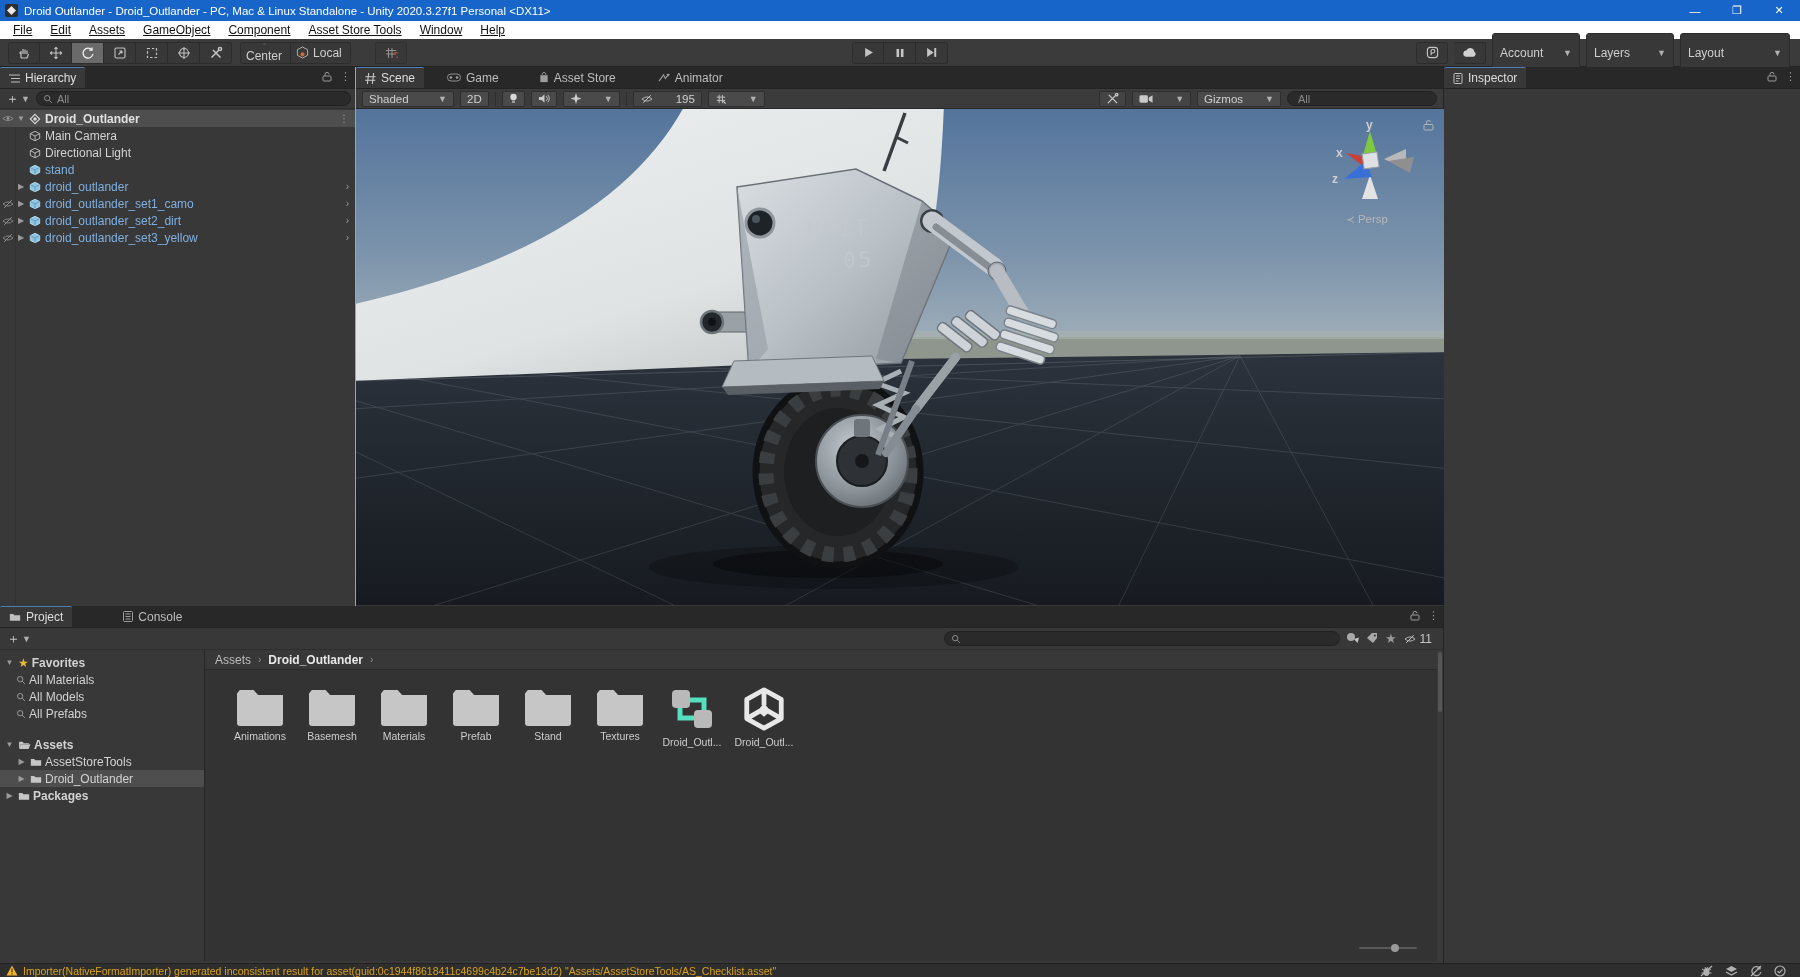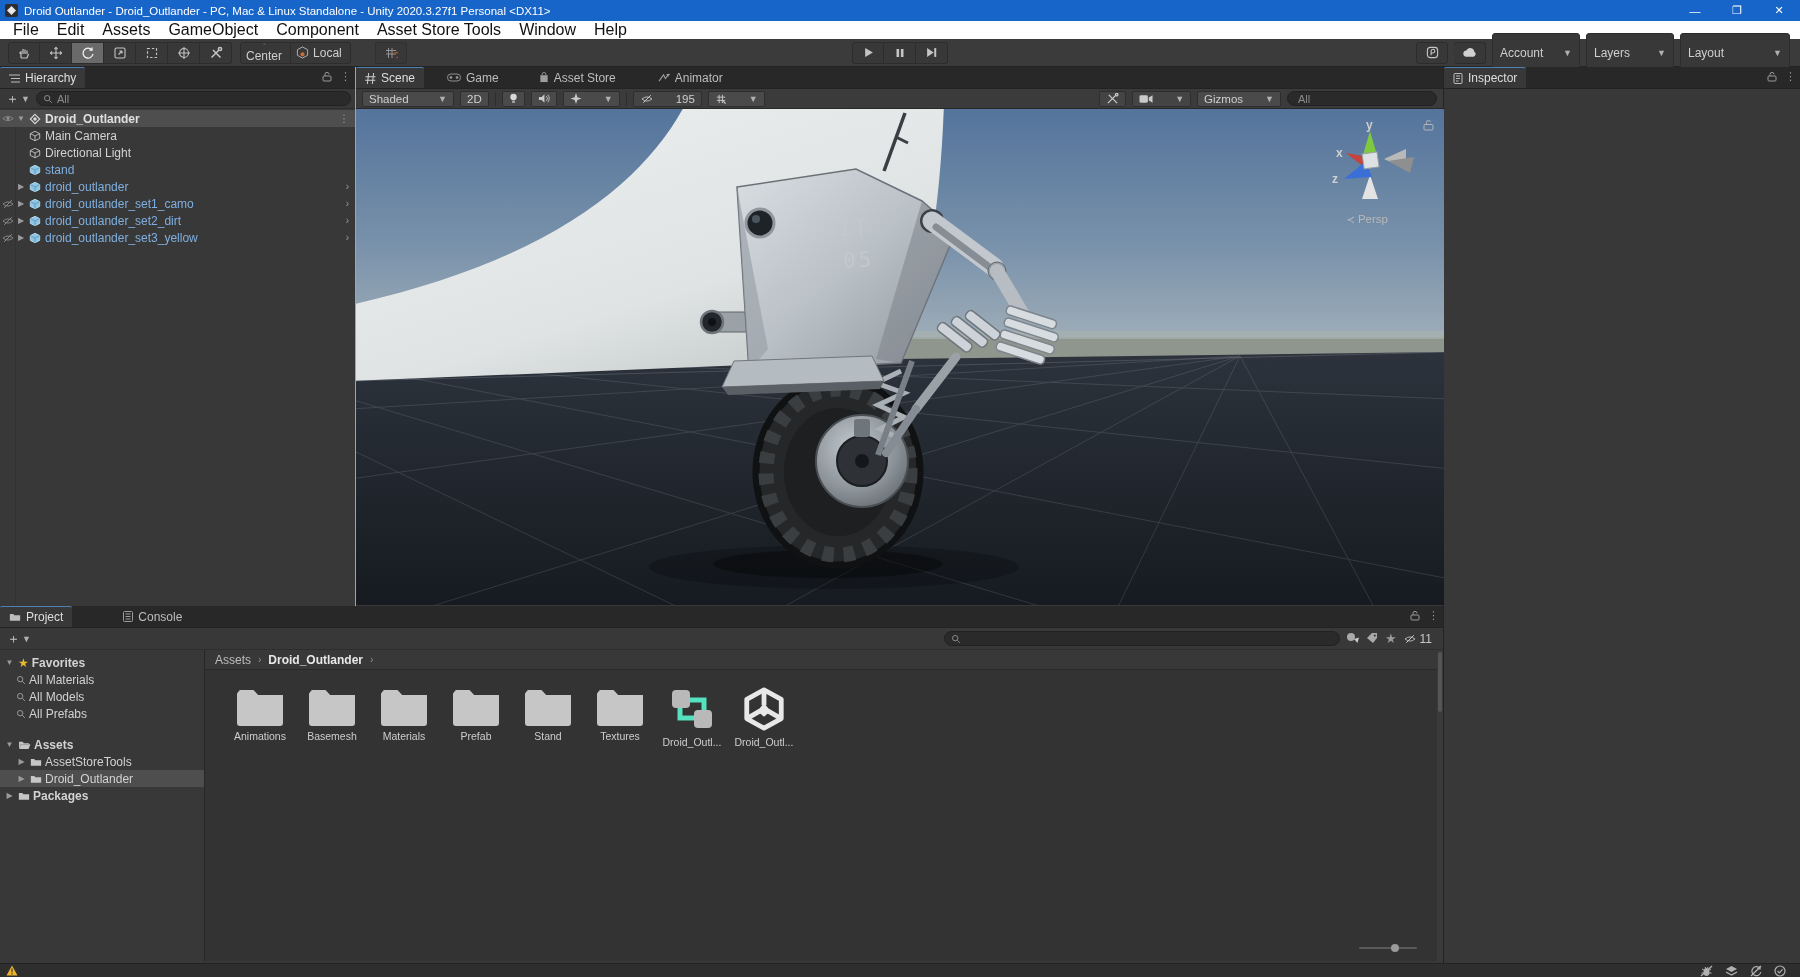--- a/index.html
+++ b/index.html
@@ -11,21 +11,21 @@
   #titlebar { position:absolute; left:0; top:0; width:1800px; height:21px;
     background:#1765c8; color:#fff; display:flex; align-items:center; font-size:11.5px; }
   #titlebar .appicon { width:13px; height:13px; margin:0 6px 0 5px; background:#2d2d2d;
     display:flex; align-items:center; justify-content:center; border-radius:2px; }
   #titlebar .appicon svg { display:block; }
   #win-controls { margin-left:auto; display:flex; height:100%; }
   .win-btn { width:42px; height:100%; display:flex; align-items:center; justify-content:center;
     color:#fff; font-size:11px; }
   #menubar { position:absolute; left:0; top:21px; width:1800px; height:18px;
     background:#ffffff; color:#111; display:flex; align-items:center; padding-left:4px; }
-  #menubar .menu-item { padding:5px 9px; height:100%; display:flex; align-items:center; font-size:16px; }
+  #menubar .menu-item { padding:5px 9px; height:100%; display:flex; align-items:center; font-size:12px;text-decoration:underline; }
 
   
   #toolbar { position:absolute; left:0; top:39px; width:1800px; height:28px;
     background:#3b3b3b; border-bottom:1px solid #242424; display:flex; align-items:center; }
   .tool-group { display:flex; margin-left:8px; }
   .tool-btn { width:32px; height:22px; background:#383838; border:1px solid #2c2c2c;
     display:flex; align-items:center; justify-content:center; color:#c4c4c4; }
   .tool-btn + .tool-btn { border-left:none; }
   .tool-btn.first { border-radius:3px 0 0 3px; }
   .tool-btn.last { border-radius:0 3px 3px 0; }
@@ -884,20 +884,21 @@
     </div>
   </div>
 </div>
 
 <div id="statusbar">
   <svg width="12" height="11" viewBox="0 0 12 11">
     <polygon points="6,0.5 11.5,10.5 0.5,10.5" fill="#f0b429"></polygon>
     <rect x="5.4" y="3.5" width="1.2" height="3.8" fill="#3a3a3a"></rect>
       <rect x="5.4" y="8.2" width="1.2" height="1.3" fill="#3a3a3a"></rect>
   </svg>
+  <span class="msg">Importer(NativeFormatImporter) generated inconsistent result for asset(guid:0c1944f8618411c4699c4b24c7be13d2) "Assets/AssetStoreTools/AS_Checklist.asset"</span>
   <div id="status-icons">
     <span>
       <svg width="13" height="12" viewBox="0 0 13 12">
           <ellipse cx="6.5" cy="7" rx="3" ry="4" fill="#b0b0b0"></ellipse>
           <path d="M2 4 L4.5 5.5 M11 4 L8.5 5.5 M1.5 8 h2.5 M11.5 8 H9 M5 2 L6 3.5 M8 2 L7 3.5" stroke="#b0b0b0"></path>
           <line x1="1" y1="11" x2="12" y2="1" stroke="#b0b0b0" stroke-width="1.4"></line>
         </svg>
       </span>
     <span>
       <svg width="13" height="12" viewBox="0 0 13 12">

